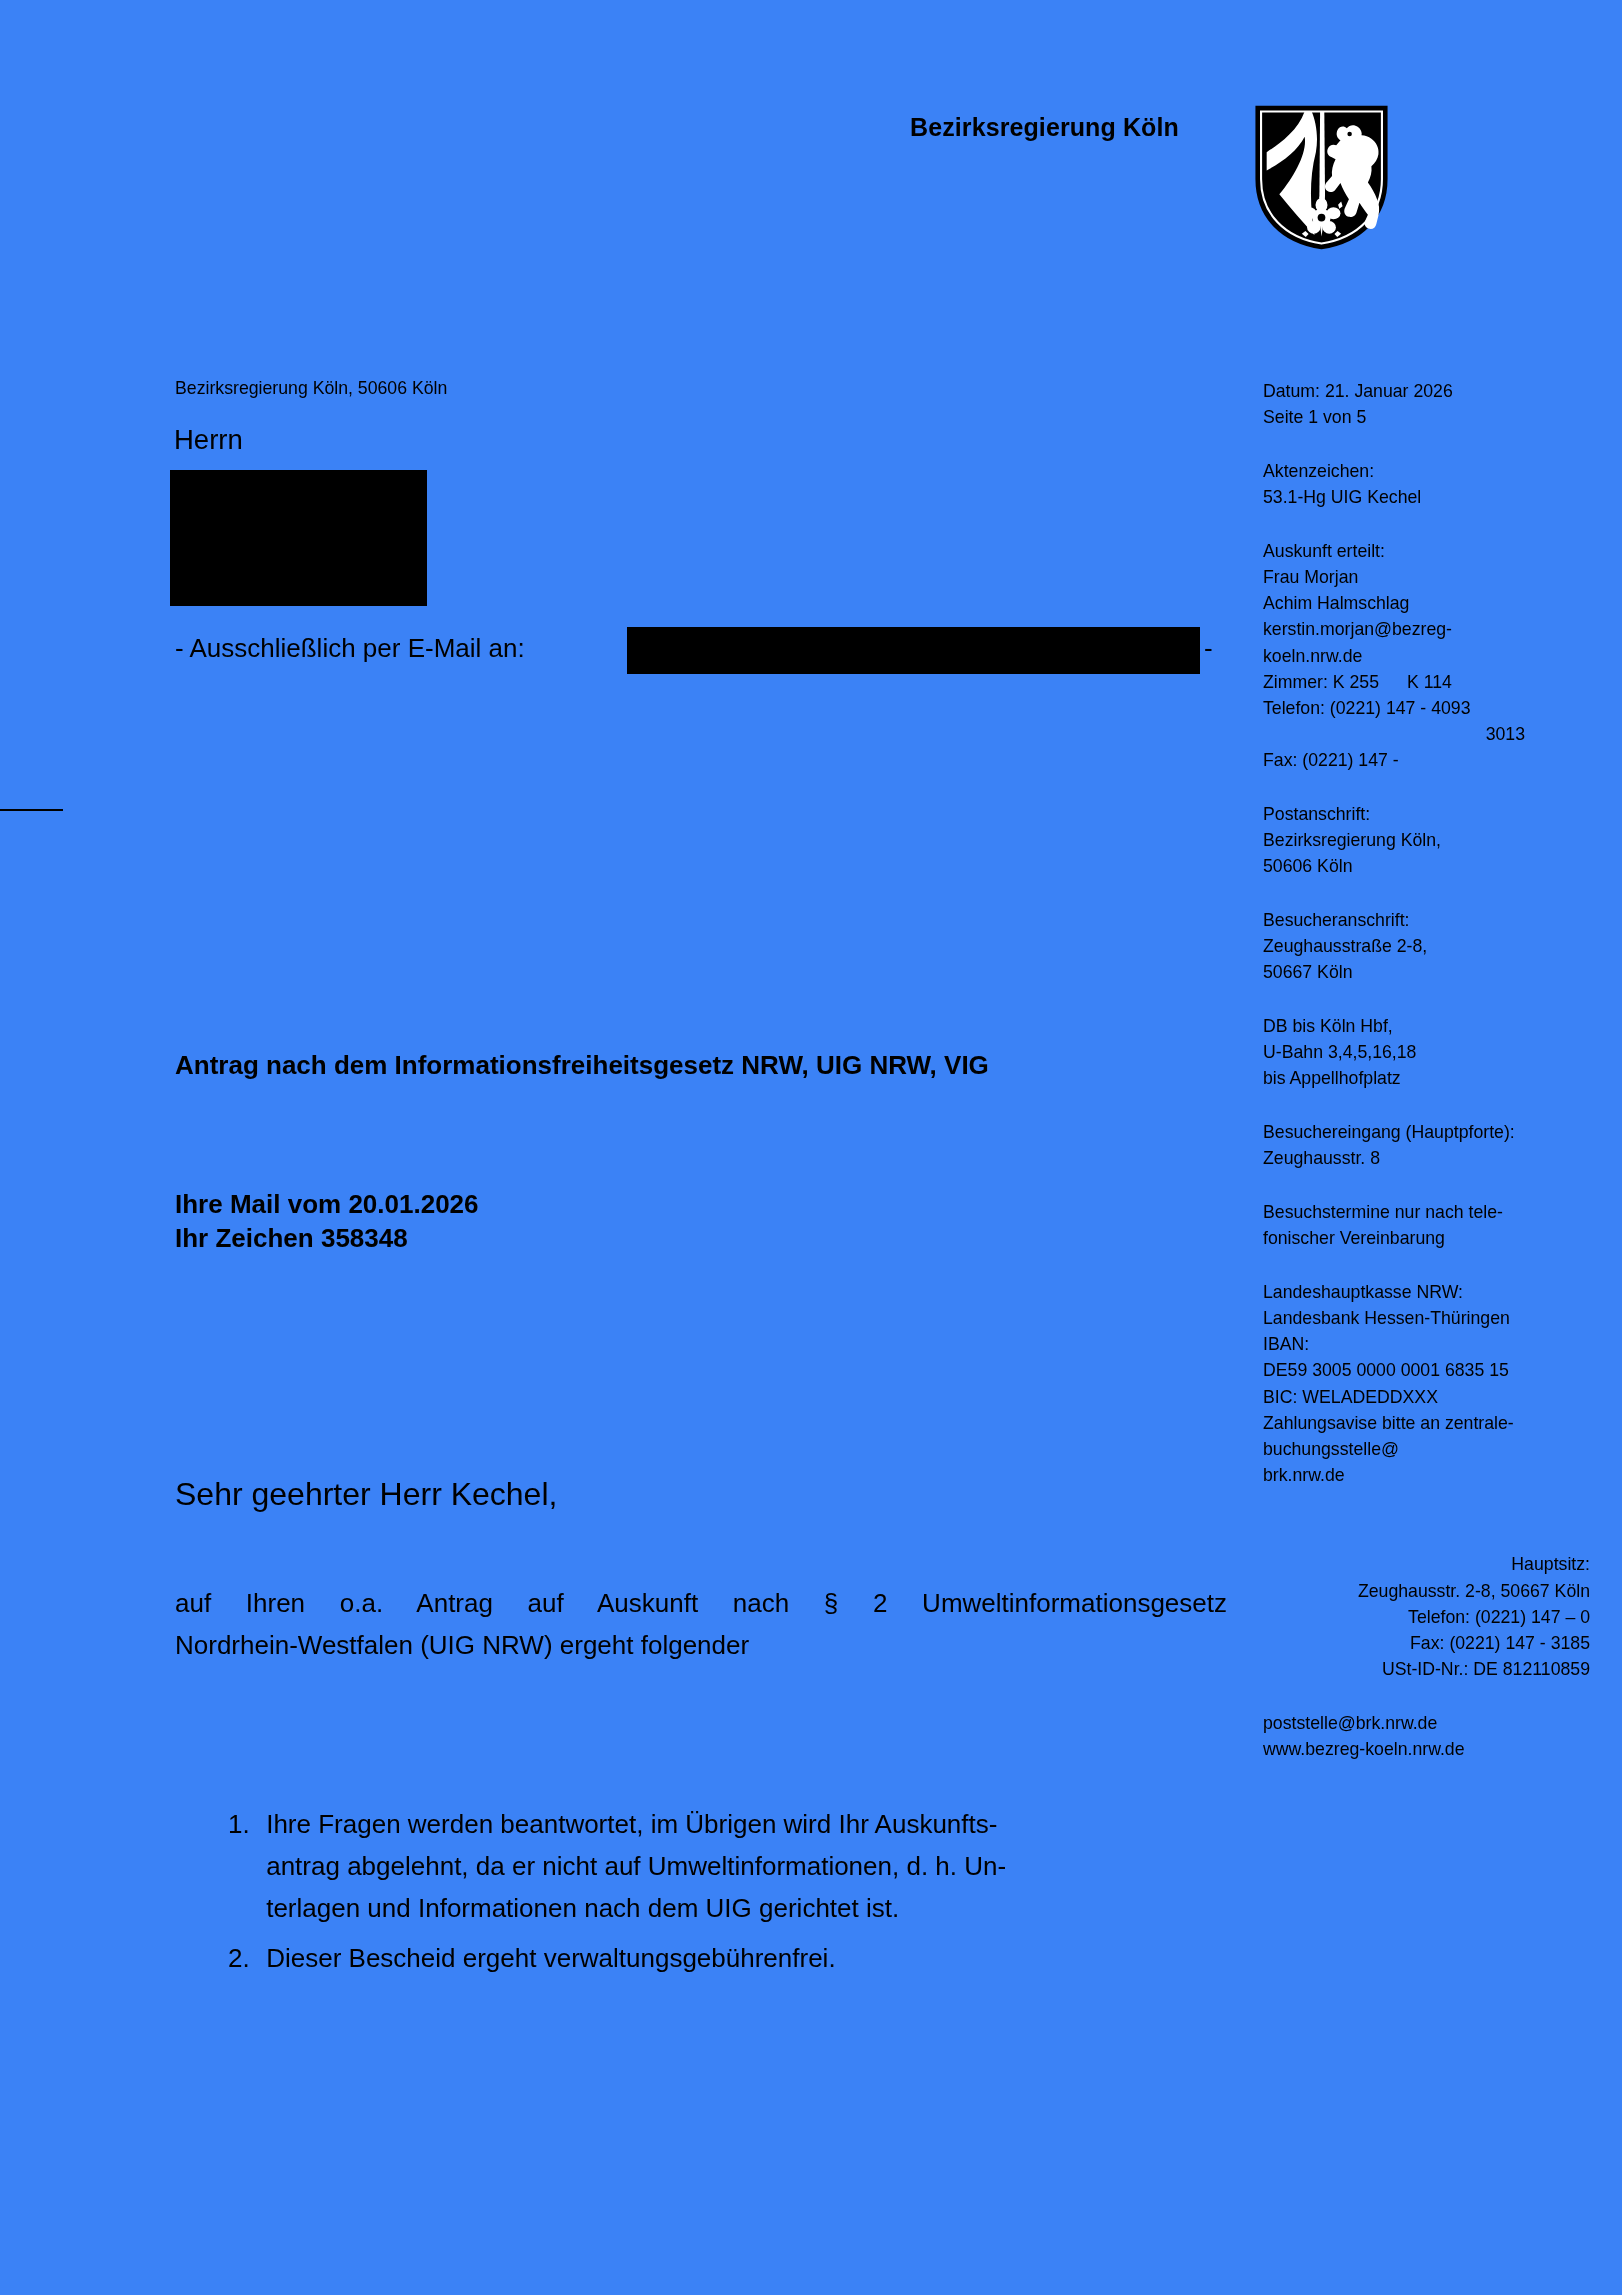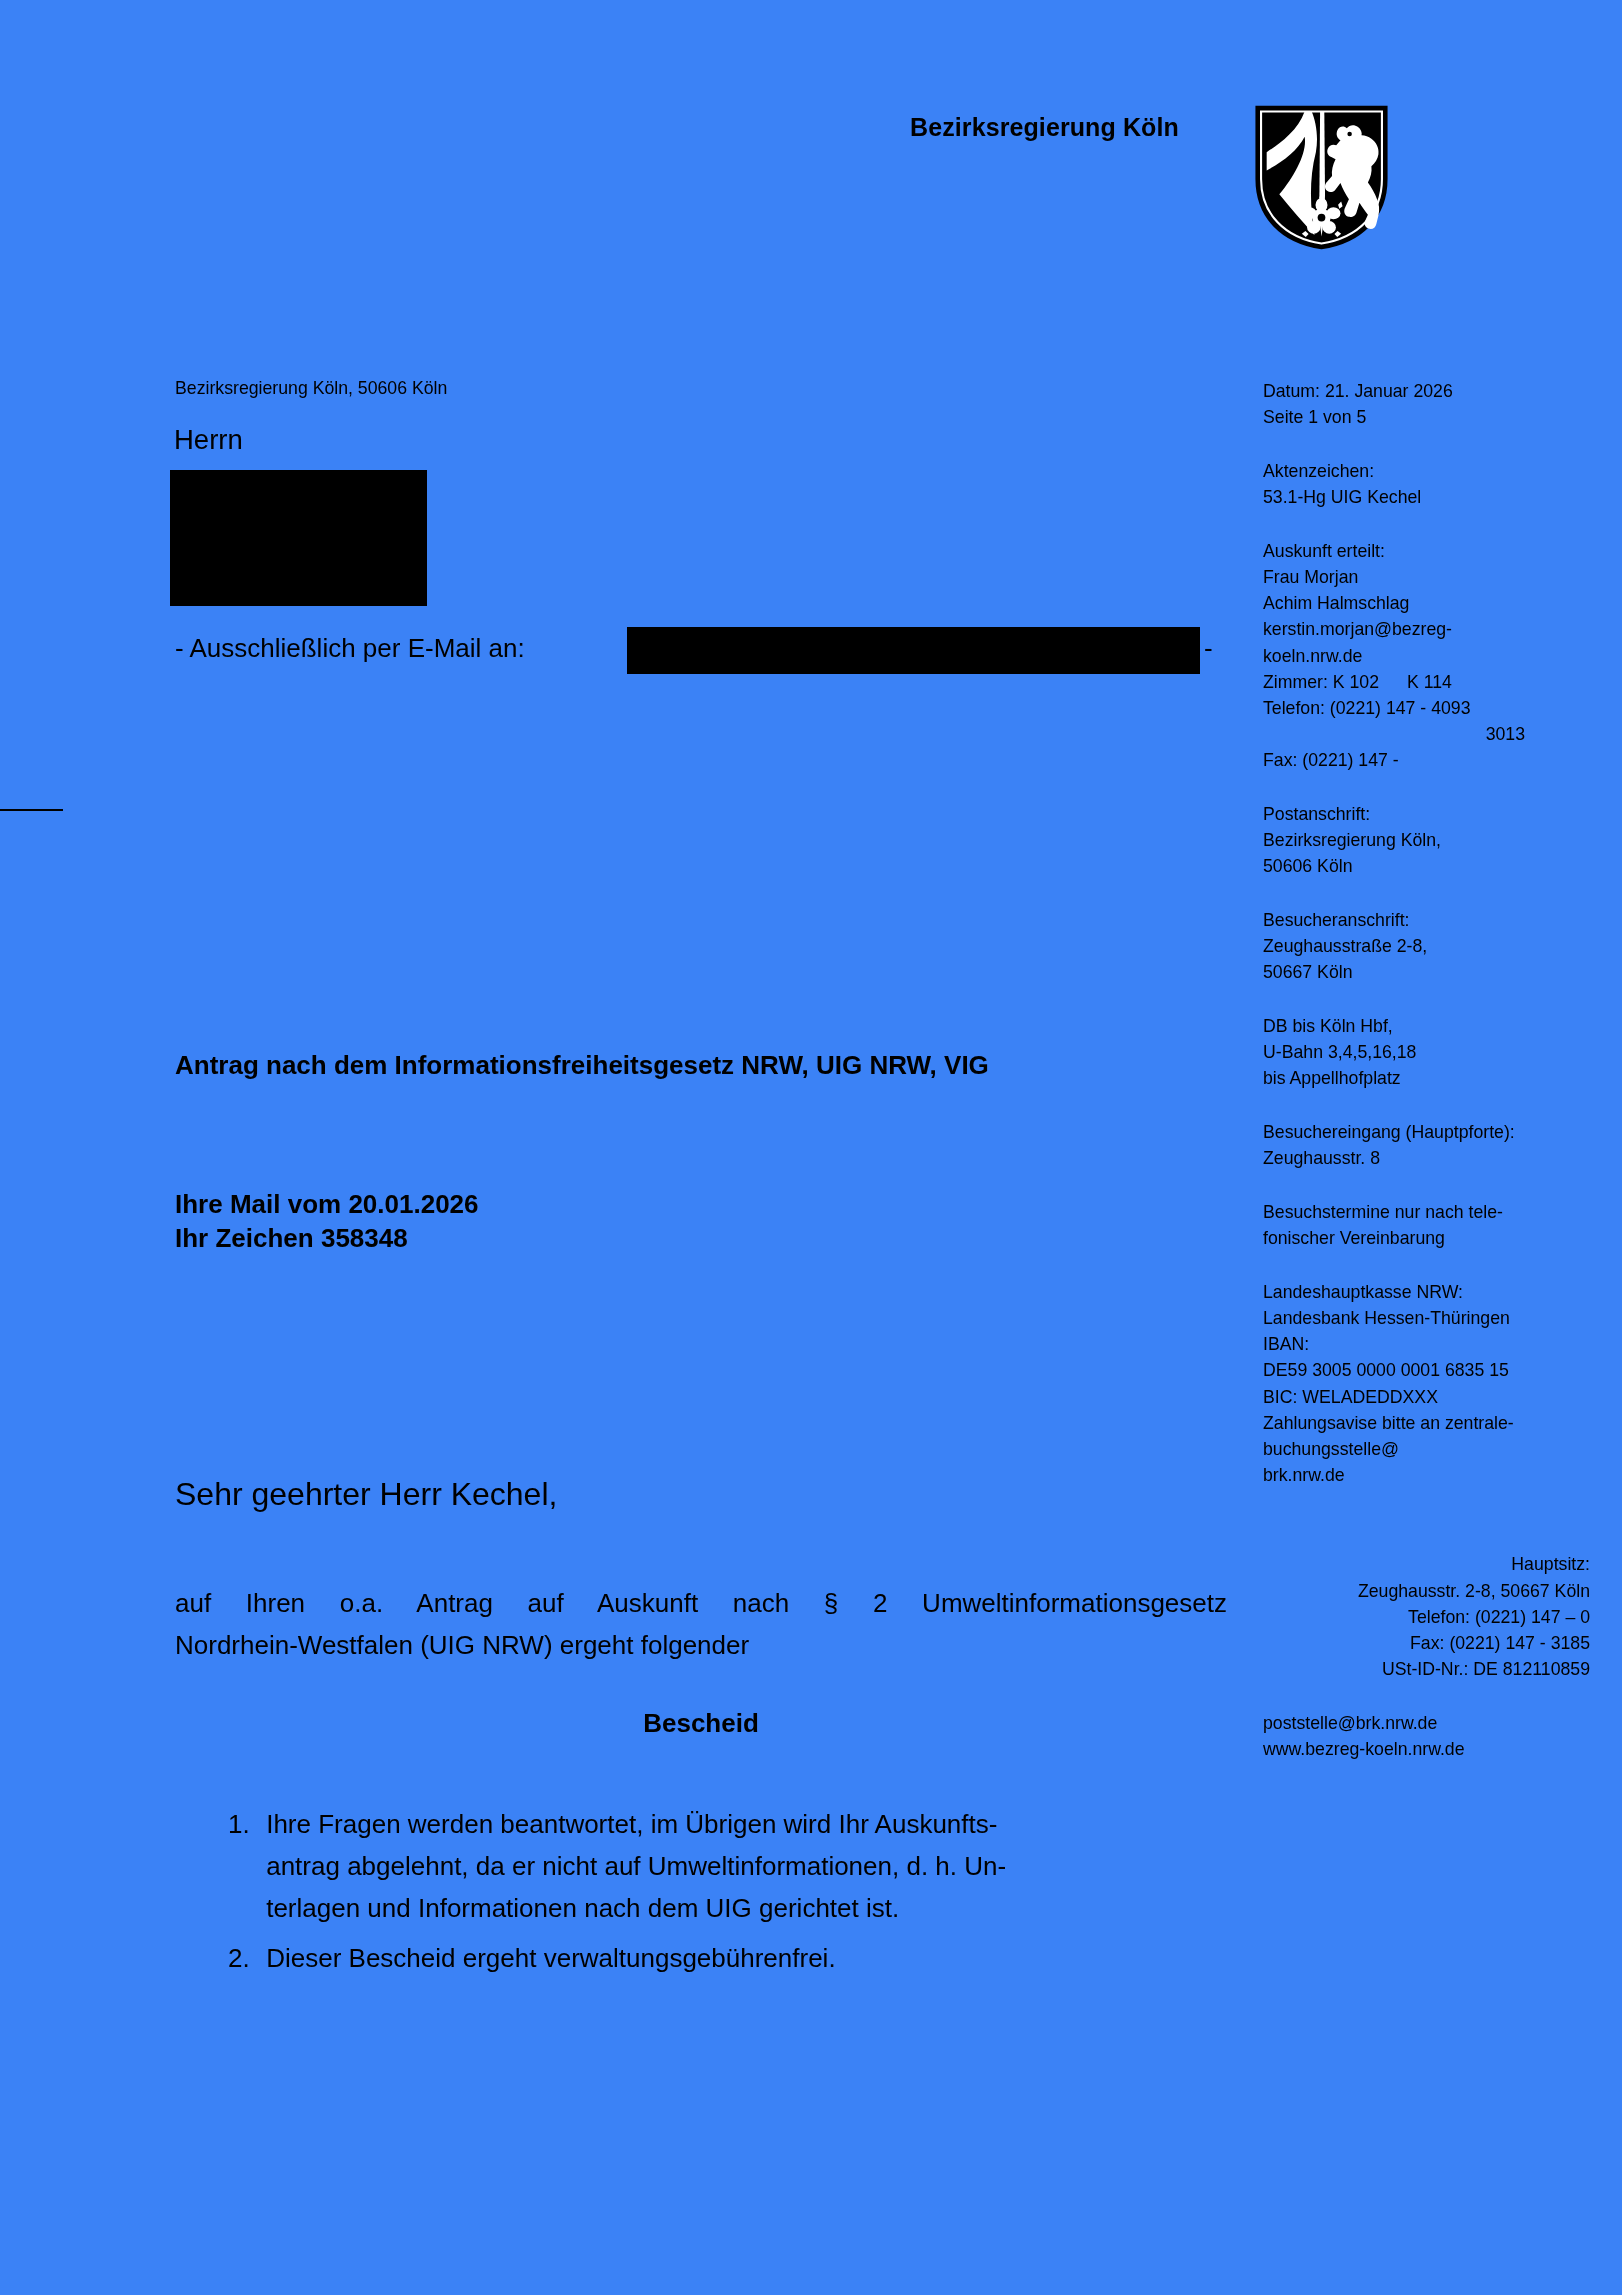--- a/index.html
+++ b/index.html
@@ -231,21 +231,20 @@
     <div>Ihr Zeichen 358348</div>
   </div>
 
   <div class="greeting">Sehr geehrter Herr Kechel,</div>
 
   <div class="body-paragraph">
     <div style="text-align: justify; text-align-last: justify;">auf Ihren o.a. Antrag auf Auskunft nach § 2 Umweltinformationsgesetz</div>
     <div class="lastline">Nordrhein-Westfalen (UIG NRW) ergeht folgender</div>
   </div>
 
-  <div class="decision-word">Bescheid</div>
 
   <ol class="decision-list">
     <li>
       <span>Ihre Fragen werden beantwortet, im Übrigen wird Ihr Auskunfts-</span>
       <span>antrag abgelehnt, da er nicht auf Umweltinformationen, d. h. Un-</span>
       <span>terlagen und Informationen nach dem UIG gerichtet ist.</span>
     </li>
     <li>
       <span>Dieser Bescheid ergeht verwaltungsgebührenfrei.</span>
     </li>
@@ -263,21 +262,21 @@
       <div class="info-line">53.1-Hg UIG Kechel</div>
     </div>
 
     <div class="info-group">
       <div class="info-line">Auskunft erteilt:</div>
       <div class="info-line">Frau Morjan</div>
       <div class="info-line">Achim Halmschlag</div>
       <div class="info-line">kerstin.morjan@bezreg-</div>
       <div class="info-line">koeln.nrw.de</div>
       <div class="zimmer-row">
-        <span class="zimmer-a">Zimmer: K 102</span>
+        <span class="zimmer-a">Zimmer: K 255</span>
         <span>K 114</span>
       </div>
       <div class="info-line">Telefon: (0221) 147 - 4093</div>
       <div class="info-line tel-second">3013</div>
       <div class="info-line">Fax: (0221) 147 -</div>
     </div>
 
     <div class="info-group">
       <div class="info-line">Postanschrift:</div>
       <div class="info-line">Bezirksregierung Köln,</div>

